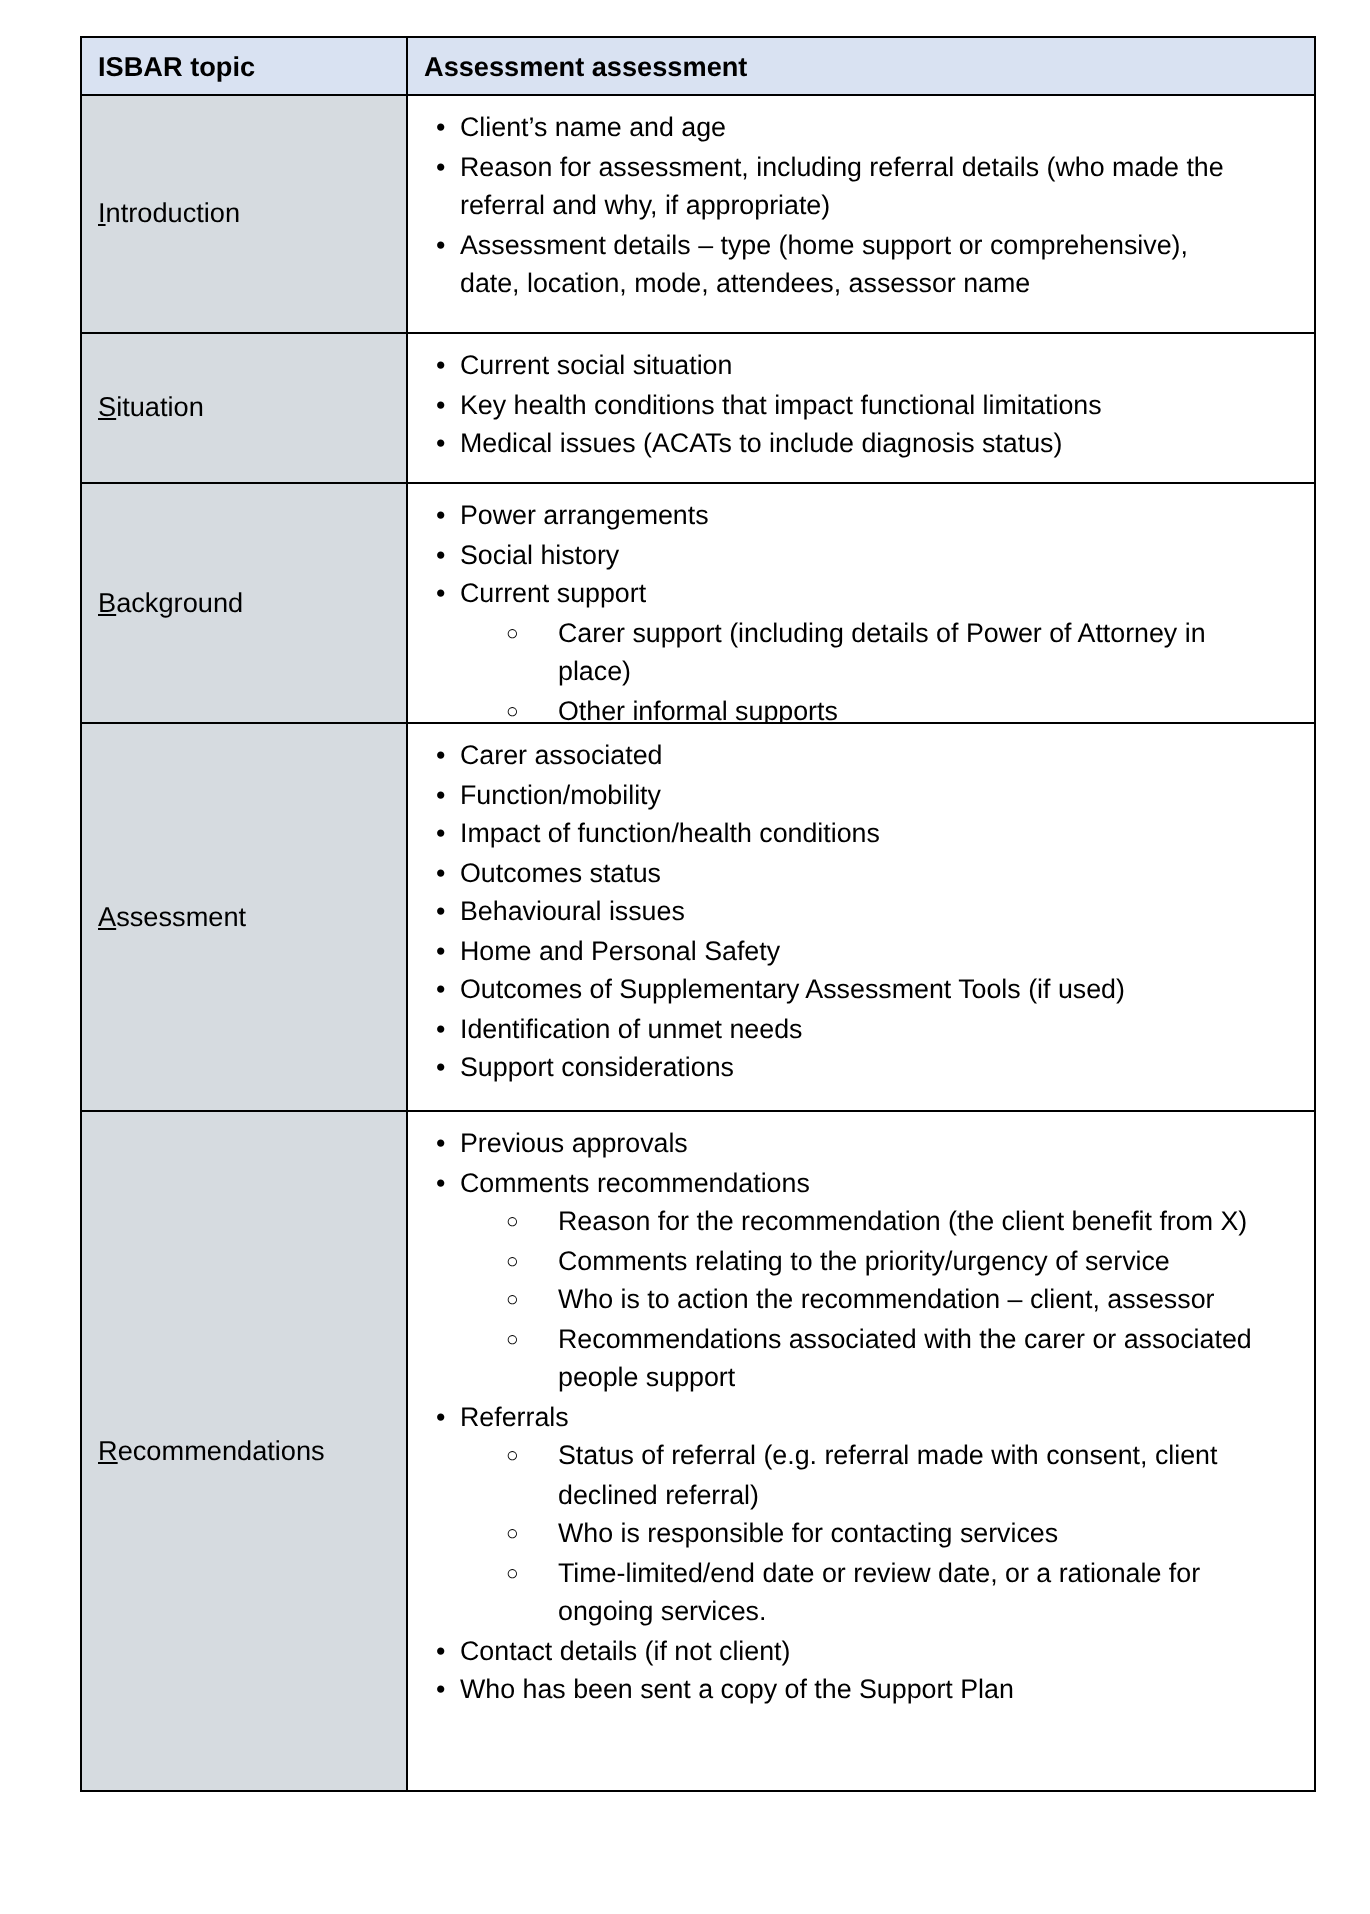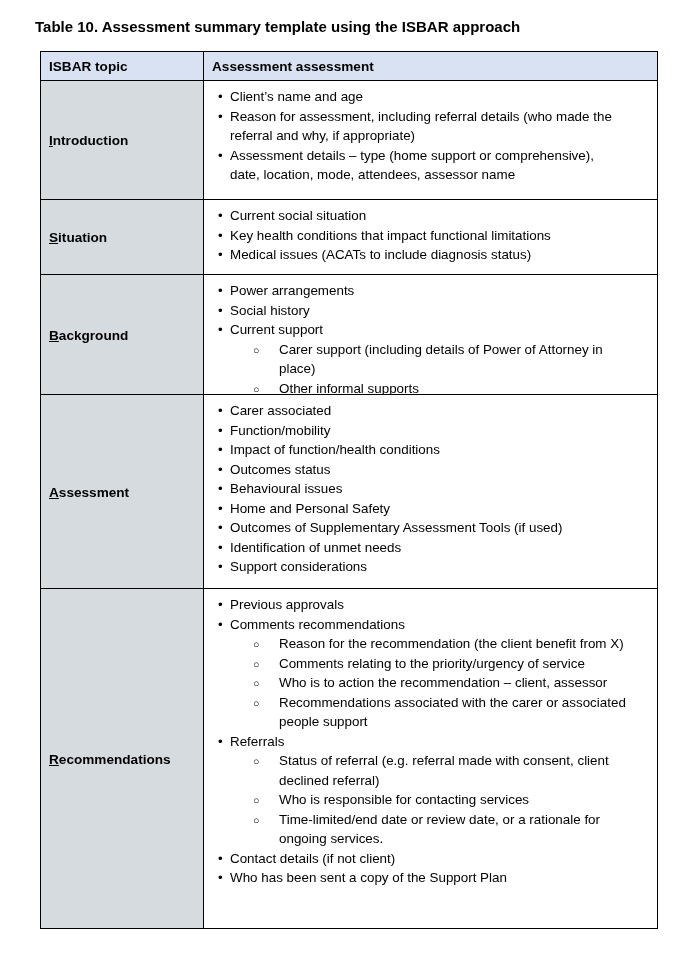--- a/index.html
+++ b/index.html
@@ -46,21 +46,21 @@
     height: 18px;
     padding: 7px 8px 6px 8px;
     vertical-align: middle;
   }
   .topic-cell {
     background: var(--topic-bg);
     vertical-align: middle;
     padding: 0 6px 0 8px;
   }
   .topic-label {
-    font-weight: bold;
+    font-weight: normal;
     font-size: 13.6px;
   }
   .topic-label .initial { text-decoration: underline; }
   .info-cell {
     vertical-align: top;
     padding: 0;
     background: #ffffff;
   }
   .cell-inner {
     padding: 6px 30px 4px 0;
@@ -89,21 +89,20 @@
   
   tr.row-background .cell-inner {
     height: 119px;
     overflow: hidden;
   }
 </style>
 </head>
 <body>
 
 <div class="page">
-  <h1 class="title">Table 10. Assessment summary template using the ISBAR approach</h1>
 
   <table class="isbar">
     <thead>
       <tr>
         <th class="col-topic">ISBAR topic</th>
         <th class="col-info">Assessment assessment</th>
       </tr>
     </thead>
     <tbody>
         <tr class="body-row row-introduction">

